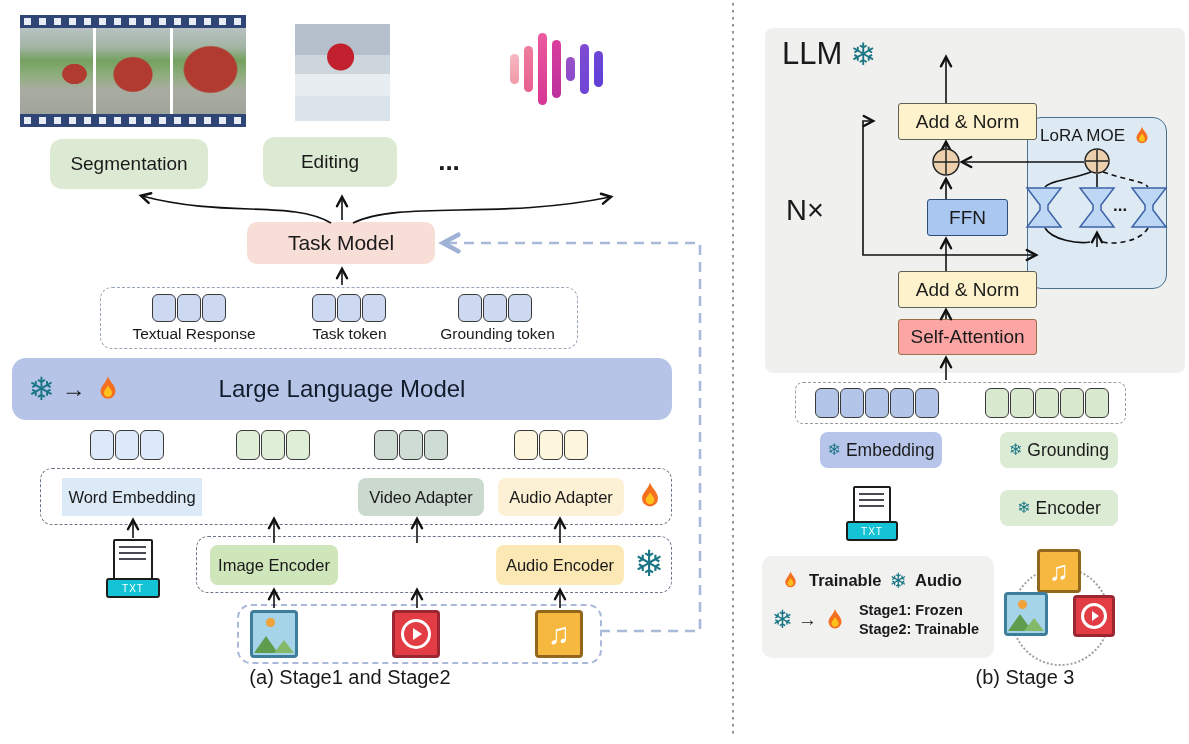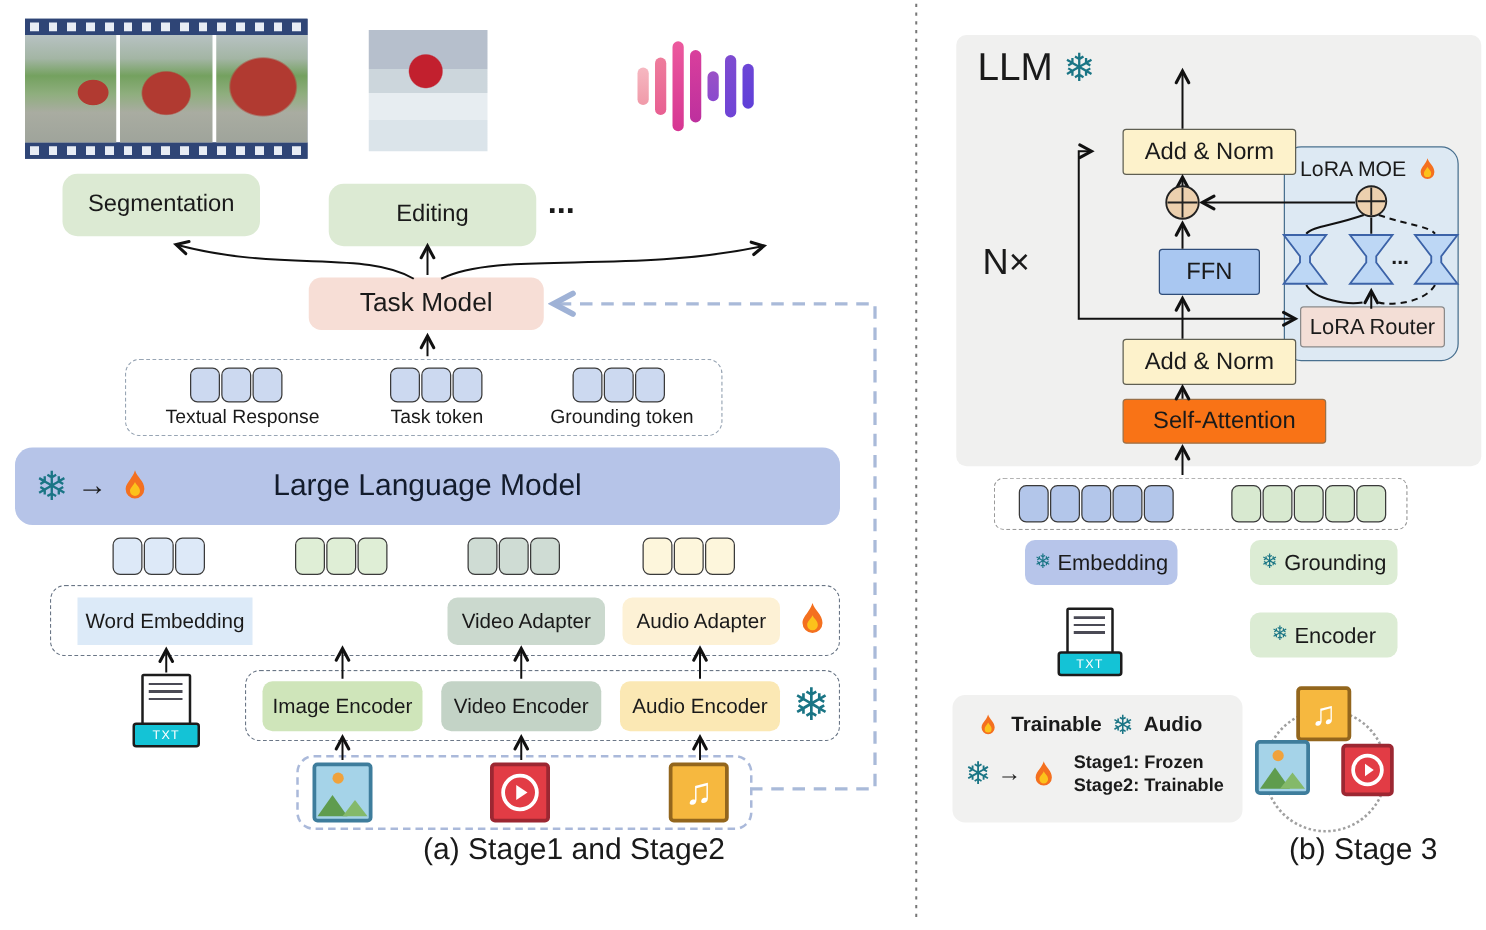--- a/index.html
+++ b/index.html
@@ -9,21 +9,21 @@
   .box{position:absolute;display:flex;align-items:center;justify-content:center;box-sizing:border-box;}
   .task-btn{background:#dcead3;border-radius:12px;font-size:19px;}
   .dashed-box{position:absolute;border:1.4px dashed #8b97a6;border-radius:12px;box-sizing:border-box;}
   .media-box{border:2.2px dashed #aab9da;border-radius:14px;}
   .token{width:24px;height:28px;border:1.4px solid #3a3a3a;border-radius:6px;box-sizing:border-box;margin-right:1px;}
   .tok-row{position:absolute;display:flex;}
   .tok-label{position:absolute;font-size:15.5px;text-align:center;}
   .snow{color:#1a7585;line-height:1;}
   .flame{display:inline-block;vertical-align:middle;}
   .blk{border:1.4px solid #5f5f52;border-radius:3px;font-size:19px;margin-left:21px;}
-  .sq-label{position:absolute;font-size:24px;text-align:right;}
+  .sq-label{position:absolute;font-size:20px;text-align:center;}
   
   .strip{position:absolute;left:20px;top:15px;width:226px;height:112px;background:#2f4576;display:flex;flex-direction:column;}
   .sprocket{height:13px;background-color:#2f4576;background-image:repeating-linear-gradient(90deg,#e8edf5 0 7px,transparent 7px 15px);background-size:calc(100% - 8px) 7px;background-position:4px center;background-repeat:no-repeat;}
   .frames{flex:1;display:flex;gap:3px;background:#fff;}
   .frame{position:relative;flex:1;background:linear-gradient(180deg,#b7c2c2 0%,#a3b5a4 22%,#74a15f 38%,#8fae7e 55%,#a9aca1 72%,#9fa49b 100%);}
   .frame::after{content:'';position:absolute;background:radial-gradient(ellipse,#b13a31 0 58%,rgba(177,58,49,0) 62%);}
   .f1::after{right:6%;top:40%;width:40%;height:28%;}
   .f2::after{left:18%;top:30%;width:64%;height:48%;}
   .f3::after{left:8%;top:16%;width:86%;height:64%;}
   .edit-img{position:absolute;left:295px;top:24px;width:95px;height:97px;
@@ -70,21 +70,21 @@
     <div class="bar" style="height:72px;background:linear-gradient(180deg,#ec5a9e,#d63693)"></div>
     <div class="bar" style="height:58px;background:linear-gradient(180deg,#d93f9c,#bd309e)"></div>
     <div class="bar" style="height:24px;background:linear-gradient(180deg,#9a52c6,#8a4ace)"></div>
     <div class="bar" style="height:50px;background:linear-gradient(180deg,#7e4bd0,#6f44d6)"></div>
     <div class="bar" style="height:36px;background:linear-gradient(180deg,#6d46d6,#5f3fd8)"></div>
   </div>
 
   <div class="box task-btn layer" style="left:50px;top:139px;width:158px;height:50px">
     <span>Segmentation</span>
   </div>
-  <div class="box task-btn layer" style="left:263px;top:147px;width:166px;height:50px">
+  <div class="box task-btn layer" style="left:263px;top:137px;width:134px;height:50px">
     <span>Editing</span>
   </div>
   <div class="abs layer" style="left:432px;top:146px;width:34px;font-size:26px;font-weight:bold;text-align:center">...</div>
 
   <div class="box layer" style="left:247px;top:222px;width:188px;height:42px;background:#f7ded6;border-radius:10px;font-size:21px">
     <span>Task Model</span>
   </div>
 
   <div class="dashed-box layer" style="left:100px;top:287px;width:478px;height:62px;border-color:#98a5b4"></div>
   <div class="tok-row layer" style="left:152px;top:294px">
@@ -156,23 +156,20 @@
 
   <div class="txt-icon layer" style="left:106px;top:539px;width:54px;height:62px">
     <div class="txt-paper"></div>
     <div class="txt-band">TXT</div>
   </div>
 
   <div class="dashed-box layer" style="left:196px;top:536px;width:476px;height:57px;border-color:#6a7686"></div>
   <div class="box layer" style="left:210px;top:545px;width:128px;height:40px;background:#cfe5ba;border-radius:8px;font-size:16.5px">
     <span>Image Encoder</span>
     </div>
-  <div class="box layer" style="left:353px;top:545px;width:128px;height:40px;background:#c3d3c6;border-radius:8px;font-size:16.5px">
-    <span>Video Encoder</span>
-    </div>
   <div class="box layer" style="left:496px;top:545px;width:128px;height:40px;background:#fbe8b4;border-radius:8px;font-size:16.5px">
     <span>Audio Encoder</span>
     </div>
   <span class="snow abs layer" style="left:634px;top:546px;font-size:36px">❄</span>
 
   <div class="dashed-box media-box layer" style="left:237px;top:604px;width:365px;height:60px"></div>
   <div class="img-icon layer" style="left:250px;top:610px;width:48px;height:48px">
     <div class="sun"></div>
     <div class="m1"></div>
     <div class="m2"></div>
@@ -196,36 +193,33 @@
 
   <div class="box blk layer" style="left:877px;top:103px;width:139px;height:37px;background:#fdf2cb">
     <span>Add &amp; Norm</span>
     </div>
   <div class="box blk layer" style="left:906px;top:199px;width:81px;height:37px;background:#a9c7f1;border-color:#2f4d7a">
     <span>FFN</span>
     </div>
   <div class="box blk layer" style="left:877px;top:271px;width:139px;height:37px;background:#fdf2cb">
     <span>Add &amp; Norm</span>
     </div>
-  <div class="box blk layer" style="left:877px;top:319px;width:163px;height:36px;background:#f97316;border-color:#9a7048">
+  <div class="box blk layer" style="left:877px;top:319px;width:139px;height:36px;background:#fca5a5;border-color:#9a7048">
     <span>Self-Attention</span>
     </div>
 
   <div class="abs" style="left:1027px;top:117px;width:140px;height:172px;background:#dde9f3;border:1.5px solid #49708f;border-radius:14px;z-index:2;box-sizing:border-box"></div>
   <div class="abs layer" style="left:1040px;top:125px;display:flex;align-items:center;gap:6px">
     <span style="font-size:17px">LoRA MOE</span>
     <svg class="flame" width="22" height="22" viewBox="0 0 24 24">
         <path d="M12 1.8 C13.2 6.2 18 8.6 18 13.8 A6 6 0 0 1 6 13.8 C6 11.2 7.6 9.4 8.9 7.6 C10.1 6 11.3 4.2 12 1.8 Z" fill="#f4701f"></path>
         <path d="M12 9.2 C12.9 11.4 15.2 12.4 15.2 15 A3.2 3.2 0 0 1 8.8 15 C8.8 12.8 11 11.6 12 9.2 Z" fill="#fcc21b"></path>
       </svg>
   </div>
   <div class="abs layer" style="left:1113px;top:196px;font-size:17px;font-weight:bold">...</div>
-  <div class="box layer" style="left:1040px;top:245px;width:116px;height:33px;background:#f3ded6;border:1.4px solid #8a8a8a;border-radius:3px;font-size:17.5px">
-    <span>LoRA Router</span>
-    </div>
 
   <div class="dashed-box layer" style="left:795px;top:382px;width:331px;height:42px;border-color:#9a9a9a;border-radius:8px"></div>
   <div class="tok-row layer" style="left:815px;top:388px">
     <div class="token" style="height:30px;background:#b3c6ea"></div>
     <div class="token" style="height:30px;background:#b3c6ea"></div>
     <div class="token" style="height:30px;background:#b3c6ea"></div>
     <div class="token" style="height:30px;background:#b3c6ea"></div>
     <div class="token" style="height:30px;background:#b3c6ea"></div>
   </div>
   <div class="tok-row layer" style="left:985px;top:388px">

